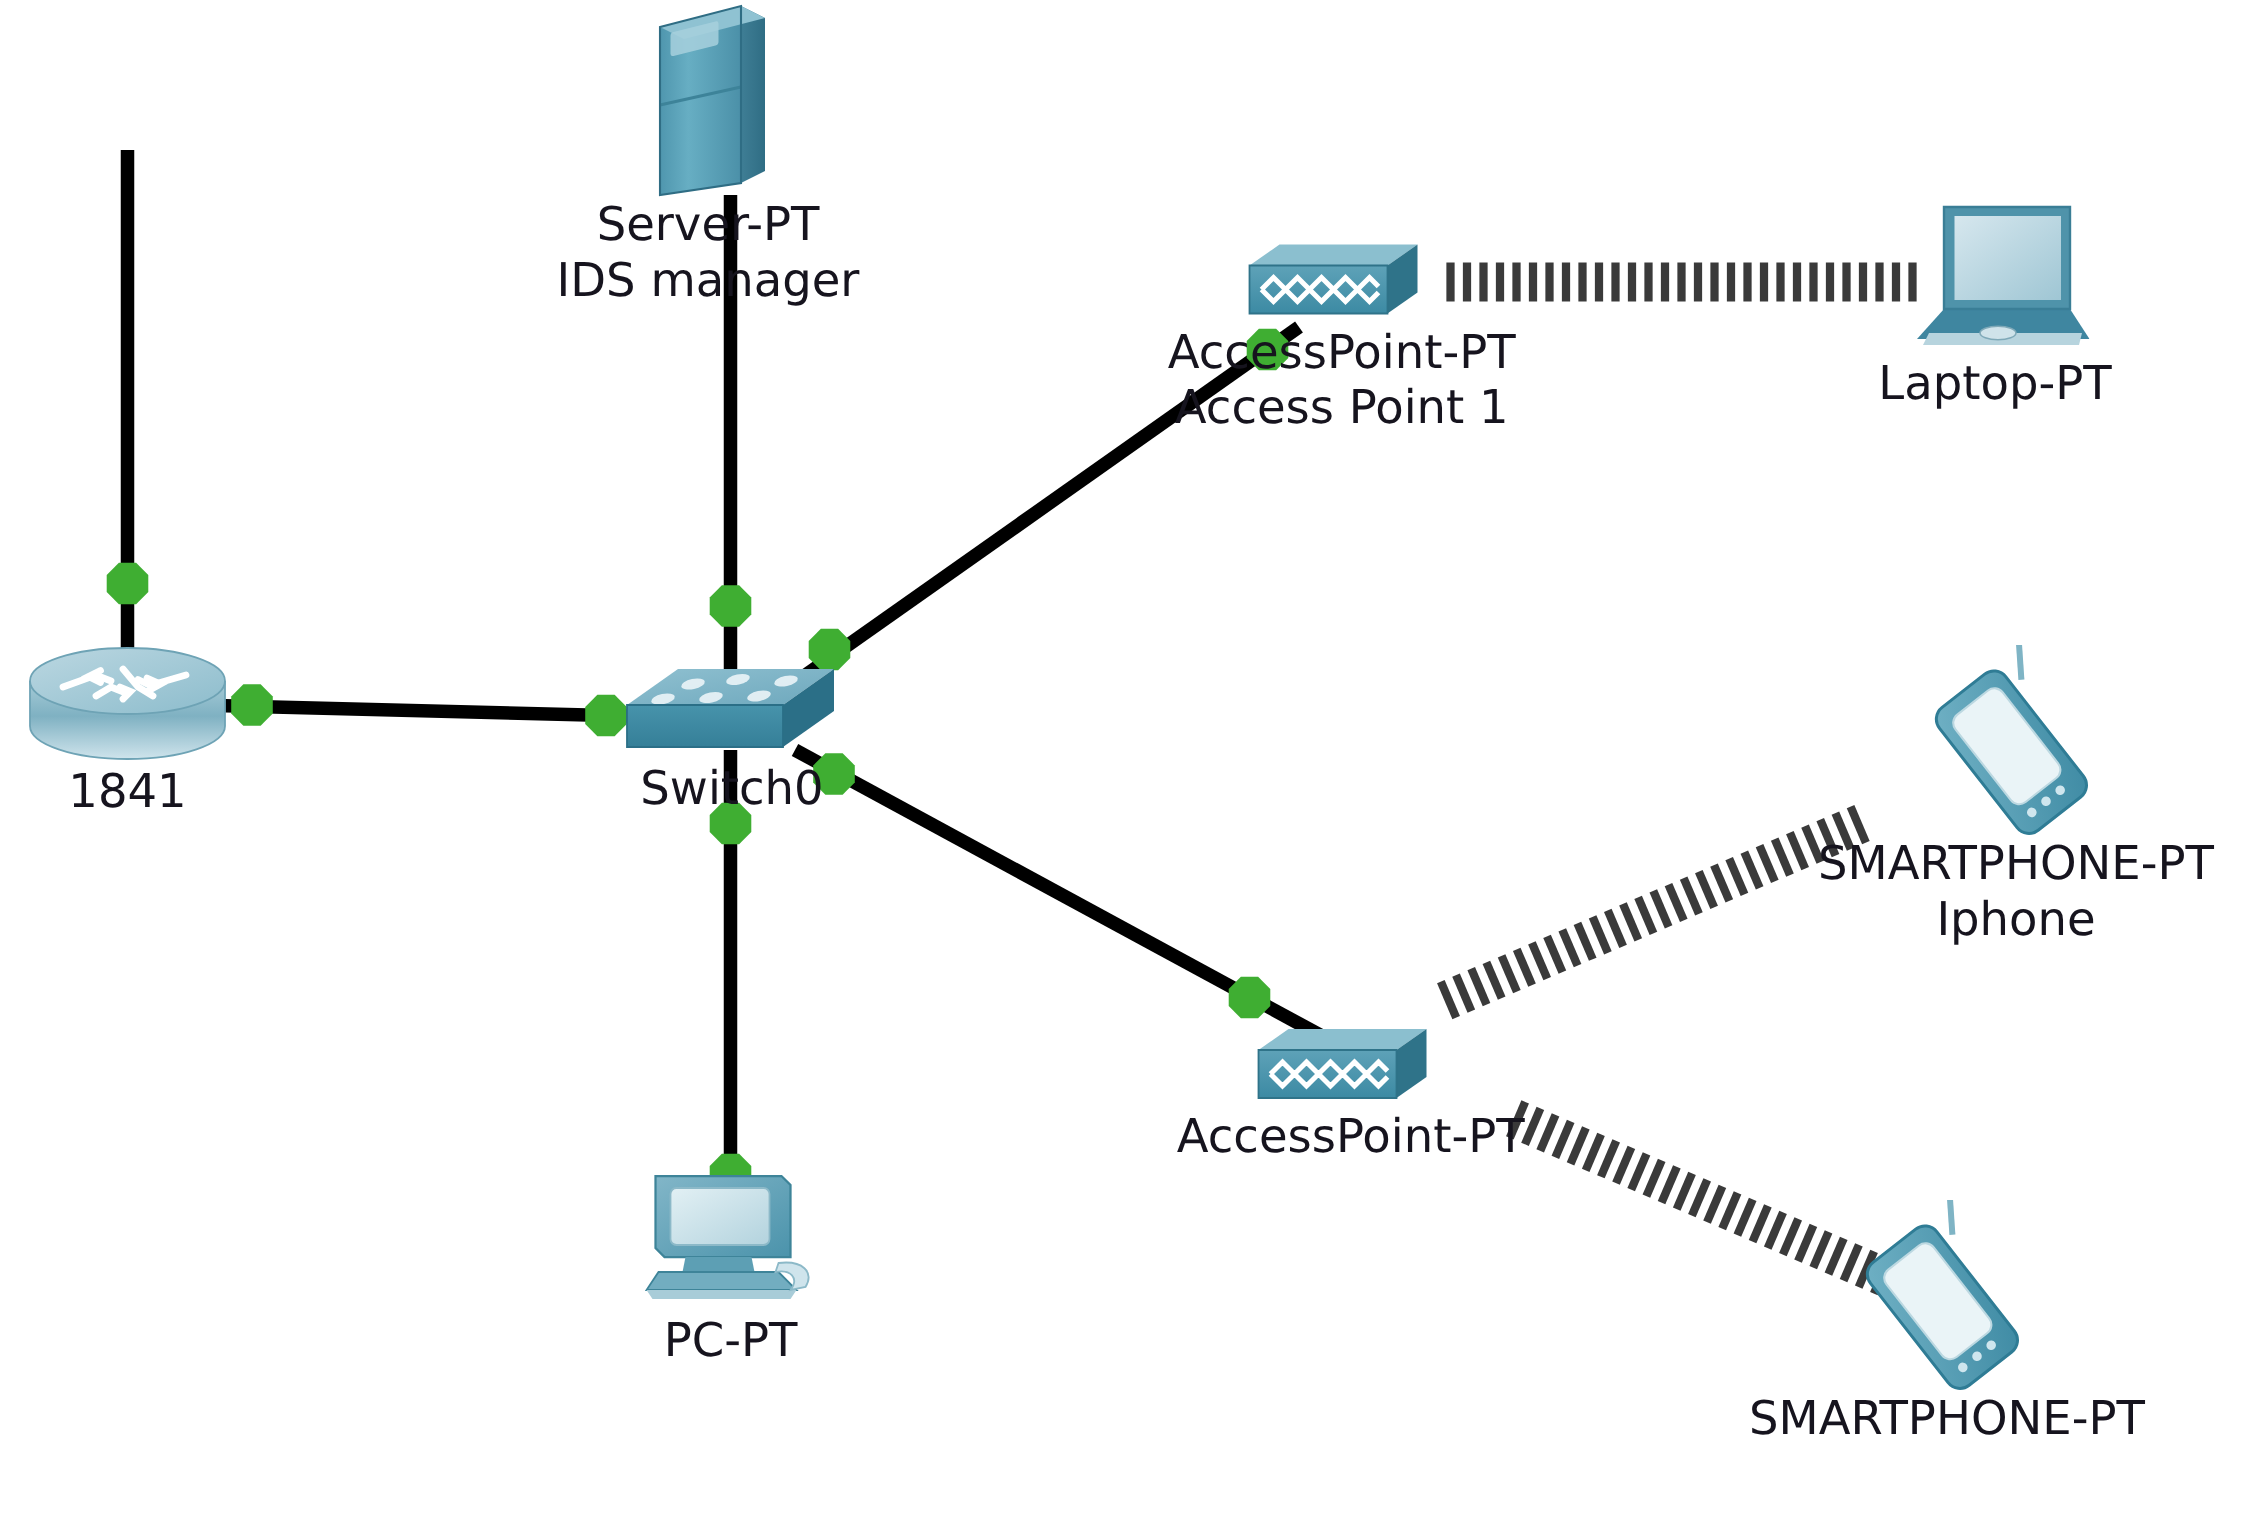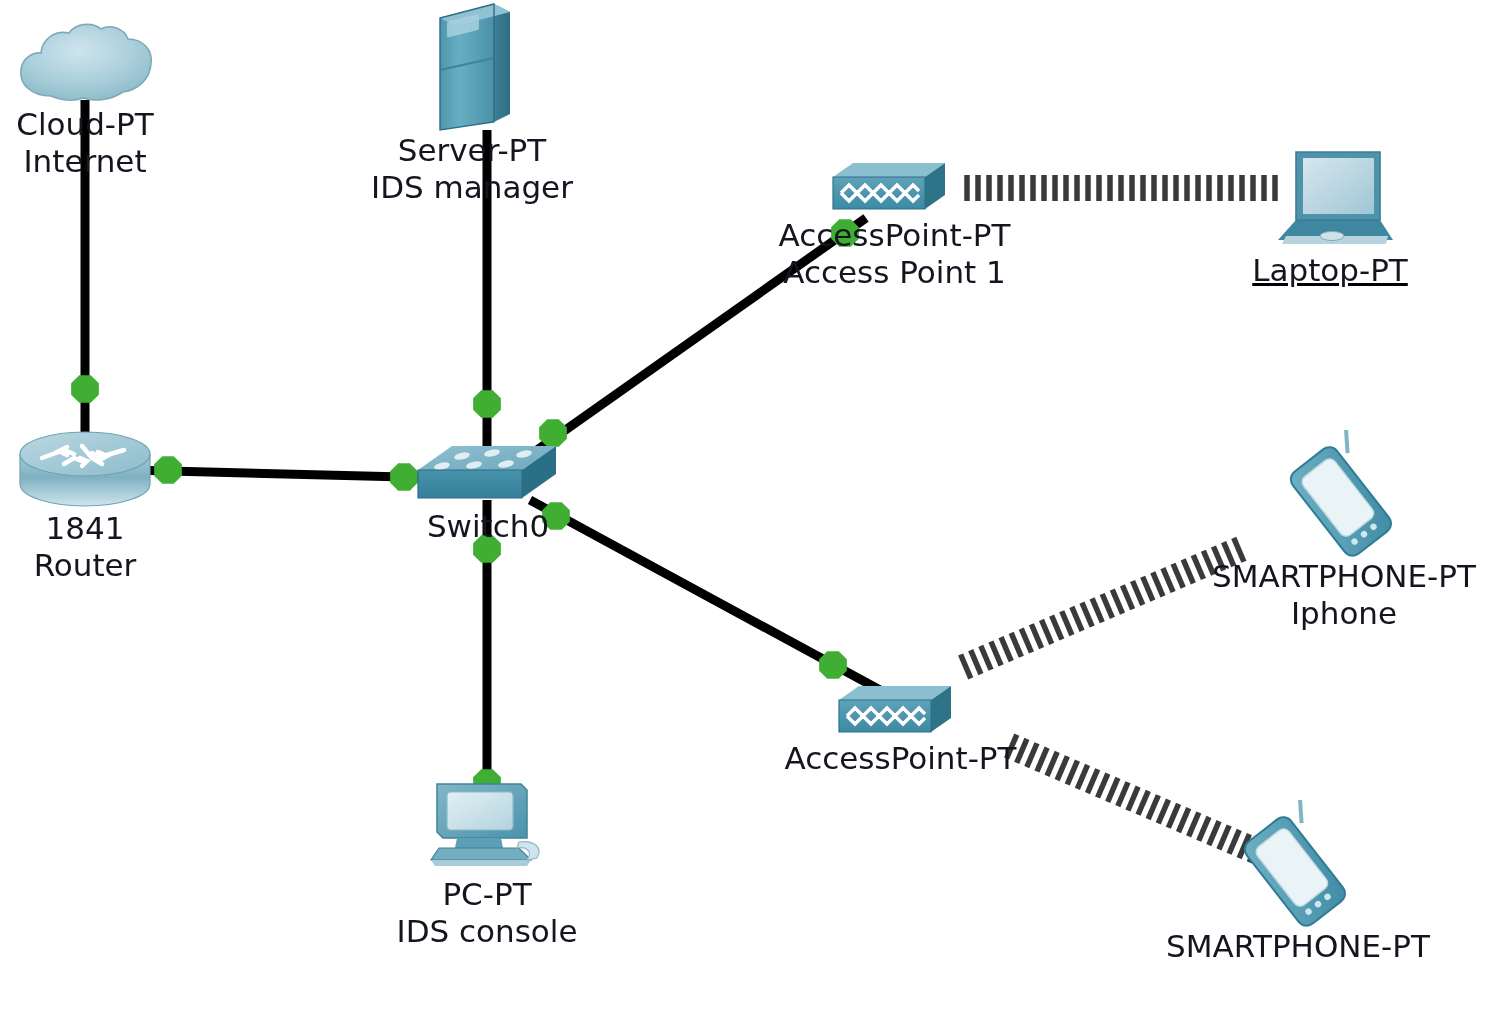--- a/index.html
+++ b/index.html
@@ -150,38 +150,20 @@
         <polygon points="417.86,482.74 409.74,490.86 398.26,490.86 390.14,482.74 390.14,471.26 398.26,463.14 409.74,463.14 417.86,471.26" fill="#3fae32"></polygon>
         <polygon points="566.86,438.74 558.74,446.86 547.26,446.86 539.14,438.74 539.14,427.26 547.26,419.14 558.74,419.14 566.86,427.26" fill="#3fae32"></polygon>
         <polygon points="858.86,238.74 850.74,246.86 839.26,246.86 831.14,238.74 831.14,227.26 839.26,219.14 850.74,219.14 858.86,227.26" fill="#3fae32"></polygon>
         <polygon points="569.86,521.74 561.74,529.86 550.26,529.86 542.14,521.74 542.14,510.26 550.26,502.14 561.74,502.14 569.86,510.26" fill="#3fae32"></polygon>
         <polygon points="846.86,670.74 838.74,678.86 827.26,678.86 819.14,670.74 819.14,659.26 827.26,651.14 838.74,651.14 846.86,659.26" fill="#3fae32"></polygon>
         <polygon points="500.86,554.74 492.74,562.86 481.26,562.86 473.14,554.74 473.14,543.26 481.26,535.14 492.74,535.14 500.86,543.26" fill="#3fae32"></polygon>
         <polygon points="500.86,788.74 492.74,796.86 481.26,796.86 473.14,788.74 473.14,777.26 481.26,769.14 492.74,769.14 500.86,777.26" fill="#3fae32"></polygon>
       </g>
   </svg>
 
-  <div class="node" style="left:0px; top:22px; width:170px;">
-    <div class="node-icon" style="width:148px;height:84px;">
-      <svg viewBox="0 0 148 84" width="148" height="84">
-        <defs>
-          <radialGradient id="cloudg" cx="45%" cy="35%" r="75%">
-            <stop offset="0%" stop-color="#cfe4ec"></stop>
-            <stop offset="55%" stop-color="#aacfdb"></stop>
-            <stop offset="100%" stop-color="#86b6c6"></stop>
-          </radialGradient>
-        </defs>
-        <path d="M40,74 C20,74 8,62 10,48 C11,36 22,30 30,31 C31,17 44,8 58,11
-                 C64,2 80,-1 90,7 C99,2 113,6 117,17 C132,17 142,28 140,42
-                 C139,57 127,68 112,70 C100,78 84,80 72,76 C62,80 50,78 40,74 Z" fill="url(#cloudg)" stroke="#7fa9b8" stroke-width="1.6"></path>
-      </svg>
-    </div>
-    <div class="node-label">Cloud-PT</div>
-    <div class="node-label">Internet</div>
-  </div>
 
   <div class="node" style="left:362px; top:0px; width:220px;">
     <div class="node-icon" style="width:100px;height:132px;">
       <svg viewBox="0 0 100 132" width="100" height="132">
         <defs>
           <linearGradient id="srvfront" x1="0" y1="0" x2="1" y2="0">
             <stop offset="0%" stop-color="#4f96ae"></stop>
             <stop offset="35%" stop-color="#67aec3"></stop>
             <stop offset="100%" stop-color="#4b90a8"></stop>
           </linearGradient>
@@ -218,21 +200,21 @@
           <path d="M16,38 L24,30 L32,38 L40,30 L48,38 L56,30 L64,38 L72,30 L80,38 L88,30 L94,36"></path>
           <path d="M16,38 L24,46 L32,38 L40,46 L48,38 L56,46 L64,38 L72,46 L80,38 L88,46 L94,40"></path>
         </g>
         <polygon points="8,22 100,22 100,54 8,54" fill="none" stroke="#2f7389" stroke-width="1.2"></polygon>
       </svg>
     </div>
     <div class="node-label">AccessPoint-PT</div>
     <div class="node-label">Access Point 1</div>
   </div>
 
-  <div class="node" style="left:1220px; top:144px; width:220px;text-decoration:underline;">
+  <div class="node" style="left:1220px; top:130px; width:220px;">
     <div class="node-icon" style="width:125px;height:108px;">
       <svg viewBox="0 0 125 108" width="125" height="108">
         <defs>
           <linearGradient id="lidg" x1="0" y1="0" x2="1" y2="1">
             <stop offset="0%" stop-color="#d6e7ee"></stop>
             <stop offset="100%" stop-color="#9fc6d4"></stop>
           </linearGradient>
         </defs>
         <polygon points="28,8 112,8 112,76 28,76" fill="#4f93aa"></polygon>
         <polygon points="35,14 106,14 106,70 35,70" fill="url(#lidg)"></polygon>
@@ -267,21 +249,20 @@
           <path d="M112,22 L88,29 L80,25"></path>
           <path d="M86,33 L95,28 L86,24"></path>
           <path d="M52,36 L62,30 L72,34"></path>
           <path d="M70,38 L75,33 L68,30"></path>
           <path d="M90,36 L80,30 L70,18"></path>
         </g>
         <path d="M8,26 L8,56 A65,22 0 0 0 138,56 L138,26" fill="none" stroke="#6ea3b5" stroke-width="1.2"></path>
       </svg>
     </div>
     <div class="node-label">1841</div>
-    <div class="node-label">Router</div>
   </div>
 
   <div class="node" style="left:378px; top:440px; width:220px;">
     <div class="node-icon" style="width:148px;height:68px;">
       <svg viewBox="0 0 148 68" width="148" height="68">
         <defs>
           <linearGradient id="swtop" x1="0" y1="0" x2="1" y2="1">
             <stop offset="0%" stop-color="#8fc0d0"></stop>
             <stop offset="100%" stop-color="#6ea8bd"></stop>
           </linearGradient>
@@ -370,21 +351,20 @@
         </defs>
         <polygon points="14,8 98,8 104,14 104,62 20,62 14,56" fill="url(#monbody)" stroke="#3e8499" stroke-width="1.5"></polygon>
         <rect x="24" y="16" width="66" height="38" rx="4" fill="url(#screeng)" stroke="#8cb9c8" stroke-width="1.2"></rect>
         <polygon points="34,62 78,62 80,72 32,72" fill="#5d9fb4"></polygon>
         <polygon points="16,72 96,72 108,84 8,84" fill="#72adc0" stroke="#3e8499" stroke-width="1.2"></polygon>
         <polygon points="8,84 108,84 104,90 12,90" fill="#a8ccd8"></polygon>
         <path d="M96,66 C112,64 120,72 114,82 L104,84 C110,76 104,70 94,72 Z" fill="#cfe4ec" stroke="#8cb9c8" stroke-width="1.2"></path>
       </svg>
     </div>
     <div class="node-label">PC-PT</div>
-    <div class="node-label">IDS console</div>
   </div>
 
   <div class="node" style="left:1148px; top:800px; width:300px;">
     <div class="node-icon" style="width:150px;height:128px;">
       <svg viewBox="0 0 150 128" width="150" height="128">
         <defs>
           <linearGradient id="phbodyB" x1="0" y1="0" x2="1" y2="1">
             <stop offset="0%" stop-color="#6fb0c4"></stop>
             <stop offset="100%" stop-color="#3f8ba4"></stop>
           </linearGradient>

